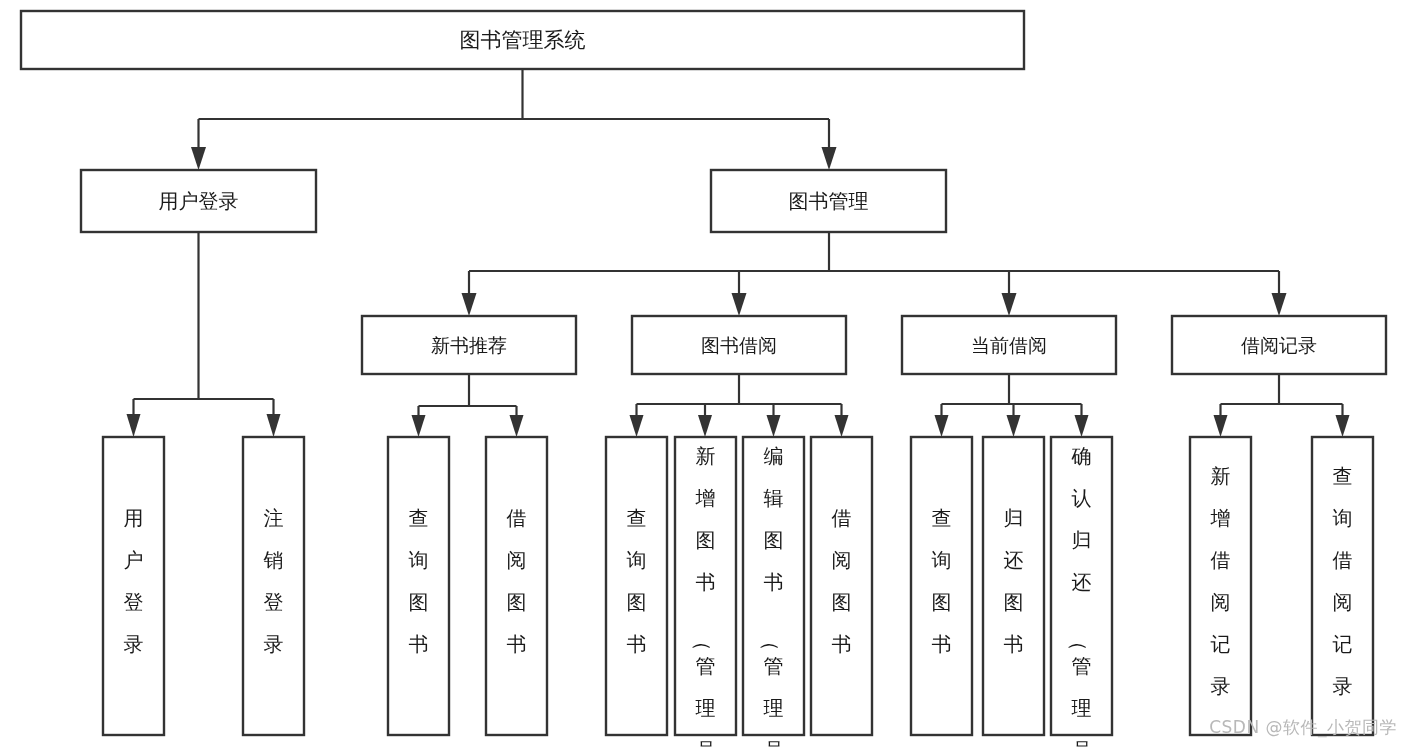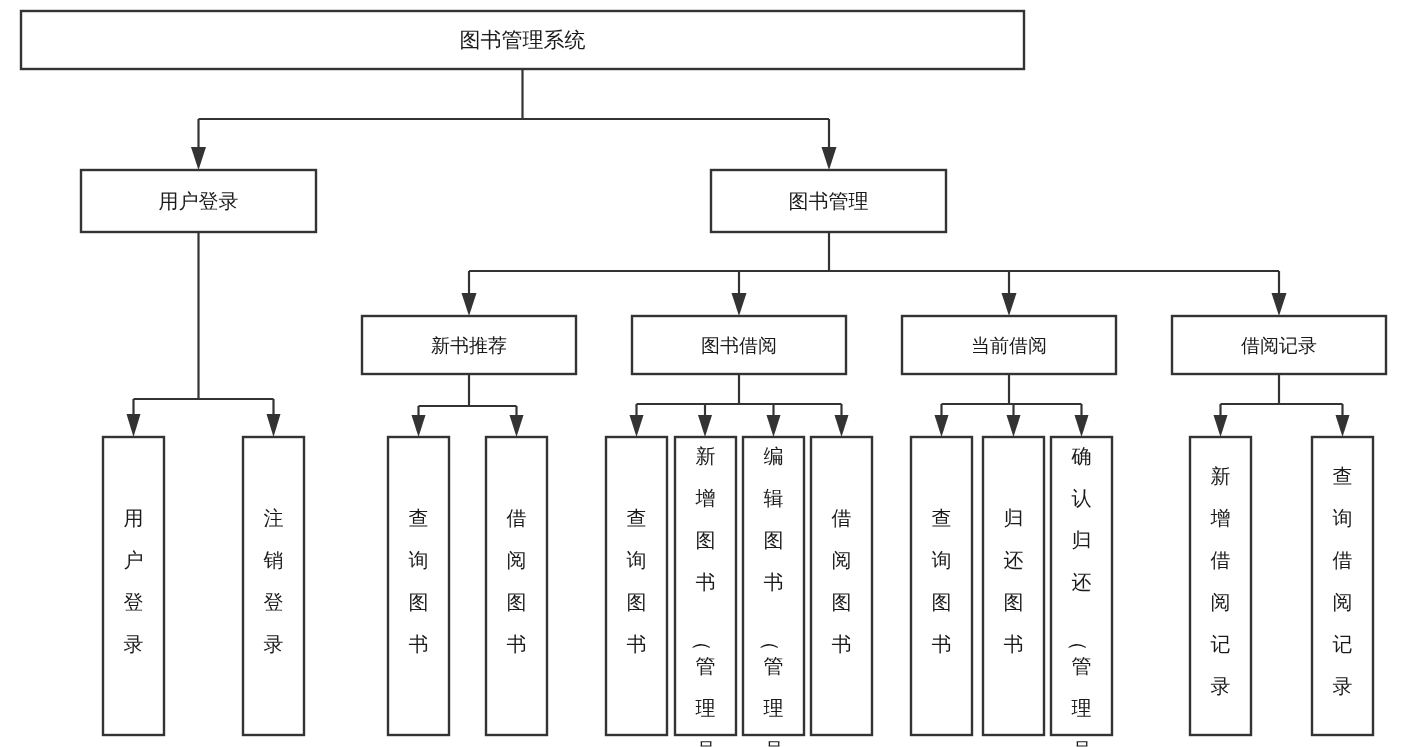--- a/index.html
+++ b/index.html
@@ -232,14 +232,15 @@
           <text class="vert-label" x="1220.5" y="483"><tspan x="1220.5">新</tspan><tspan x="1220.5" dy="42">增</tspan><tspan x="1220.5" dy="42">借</tspan><tspan x="1220.5" dy="42">阅</tspan><tspan x="1220.5" dy="42">记</tspan><tspan x="1220.5" dy="42">录</tspan></text>
         </g>
         <g>
           <rect class="node-box" x="1312" y="437" width="61" height="298"></rect>
           <text class="vert-label" x="1342.5" y="483"><tspan x="1342.5">查</tspan><tspan x="1342.5" dy="42">询</tspan><tspan x="1342.5" dy="42">借</tspan><tspan x="1342.5" dy="42">阅</tspan><tspan x="1342.5" dy="42">记</tspan><tspan x="1342.5" dy="42">录</tspan></text>
         </g>
       </g>
 
   </svg>
 
+  <div class="watermark">CSDN @软件_小贺同学</div>
 
 </div>
 
 </body></html>

